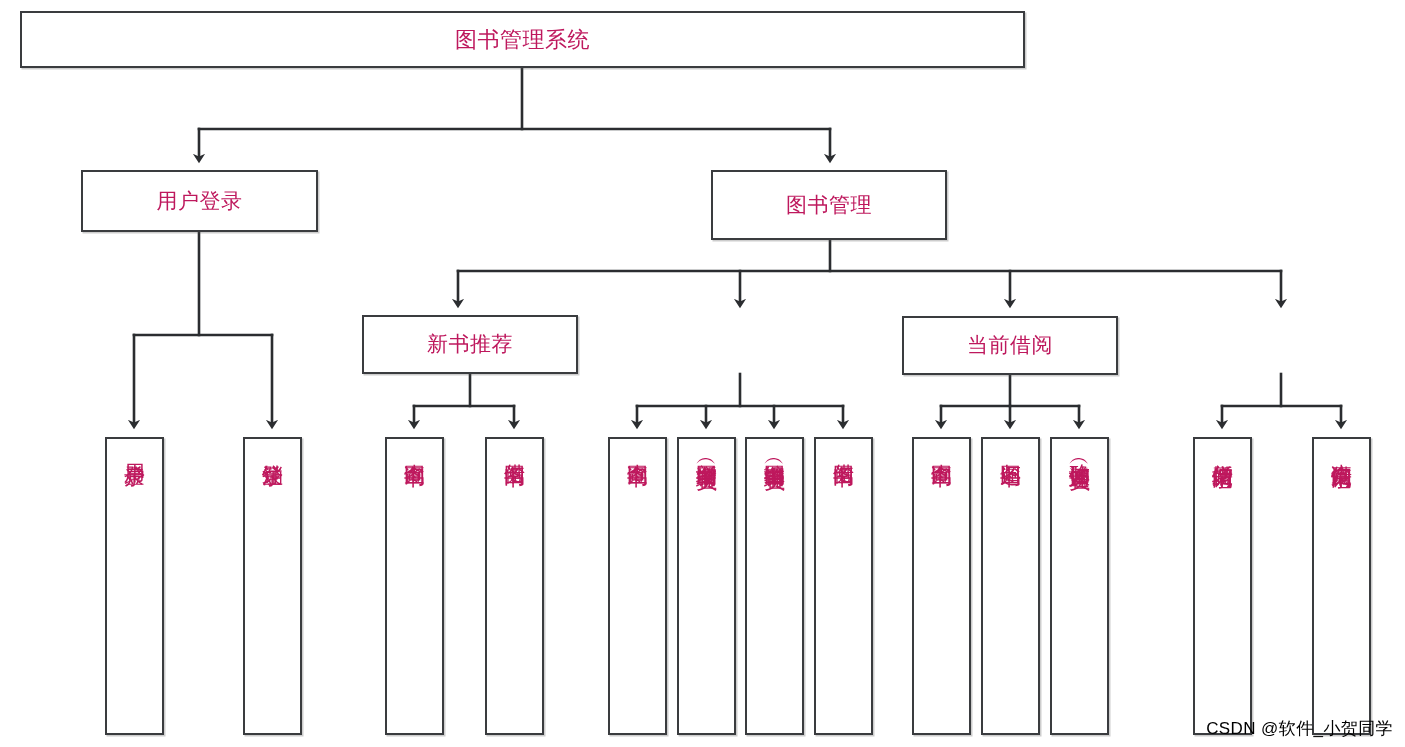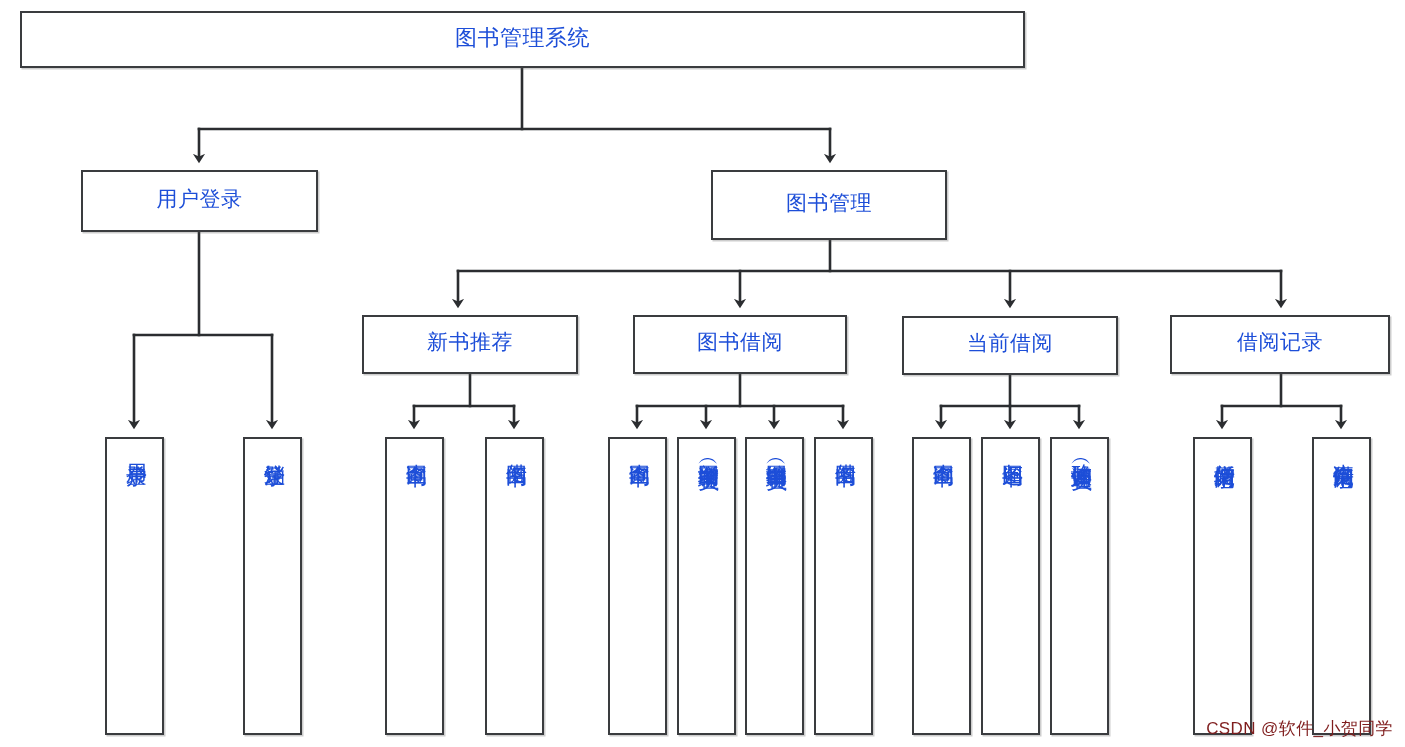--- a/index.html
+++ b/index.html
@@ -28,24 +28,23 @@
     border:2.5px solid #3a3c3f;
     display:flex;
     align-items:center;
     justify-content:center;
     box-shadow:1.5px 1.5px 0 rgba(90,90,90,0.30);
   }
   .node .label{
     font-size:21px;
     line-height:1.15;
     letter-spacing:0.5px;
-    color:#1d4ed8;
+    color:#be185d;
     white-space:nowrap;
     text-align:center;
-    font-family:Liberation Mono, monospace;
   }
   .node.root .label{font-size:22px;}
   .node.leaf{
     align-items:flex-start;
     justify-content:center;
     padding-top:8px;
   }
   .node.leaf .label{
     writing-mode:vertical-rl;
     text-orientation:upright;
@@ -54,21 +53,21 @@
     letter-spacing:1px;
     white-space:pre-line;
     text-align:left;
     height:auto;
   }
   #watermark{
     position:absolute;
     right:12px;
     bottom:7px;
     font-size:17px;
-    color:#7f1d1d;
+    color:#000000;
     letter-spacing:0.4px;
     white-space:nowrap;
     user-select:none;
   }
 </style>
 </head>
 <body>
 
 <div id="canvas">
 
@@ -131,31 +130,25 @@
   </div>
 
   <div class="node" style="left:711px; top:170px; width:236px; height:70px;">
     <span class="label">图书管理</span>
   </div>
 
   <div class="node" style="left:362px; top:315px; width:216px; height:59px;">
     <span class="label">新书推荐</span>
   </div>
 
-  <div class="node" style="left:633px; top:315px; width:214px; height:59px;">
-    <span class="label">图书借阅</span>
-  </div>
 
   <div class="node" style="left:902px; top:316px; width:216px; height:59px;">
     <span class="label">当前借阅</span>
   </div>
 
-  <div class="node" style="left:1170px; top:315px; width:220px; height:59px;">
-    <span class="label">借阅记录</span>
-  </div>
 
   <div class="node leaf" style="left:105px; top:437px; width:59px; height:298px;">
     <span class="label">用户登录</span>
   </div>
 
   <div class="node leaf" style="left:243px; top:437px; width:59px; height:298px;">
     <span class="label">注销登录</span>
   </div>
 
   <div class="node leaf" style="left:385px; top:437px; width:59px; height:298px;">

